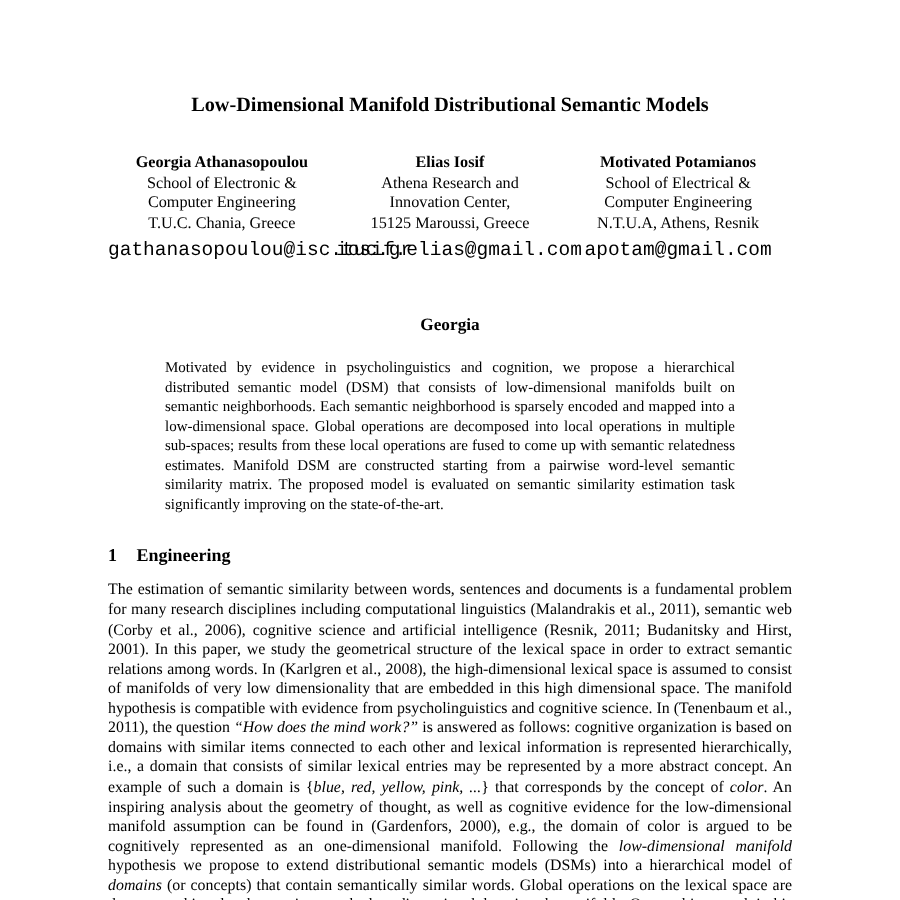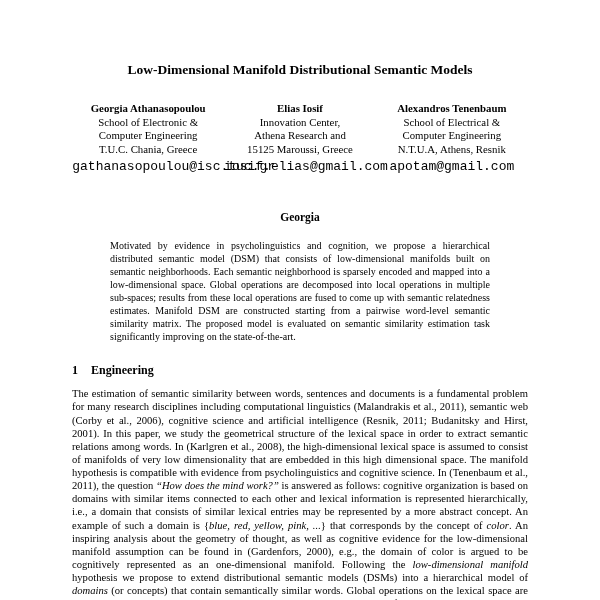--- a/index.html
+++ b/index.html
@@ -17,21 +17,21 @@
     overflow: hidden;
   }
   .title {
     margin: 16px 0 24px 0;
     text-align: center;
     font-size: 13.5px;
     font-weight: bold;
   }
   .authors {
     display: flex;
-    justify-content: center;
+    justify-content: space-between;
     align-items: flex-start;
   }
   .author {
     width: 33.3%;
     text-align: center;
     font-size: 10.8px;
     line-height: 1.22;
   }
   .author-name { font-weight: bold; margin-bottom: 1px; }
   .author-email {
@@ -77,28 +77,28 @@
     <div class="author">
       <div class="author-name">Georgia Athanasopoulou</div>
       <div class="author-affil-line">School of Electronic &amp;</div>
       <div class="author-affil-line">Computer Engineering</div>
       <div class="author-affil-line">T.U.C. Chania, Greece</div>
       <div class="author-email">gathanasopoulou@isc.tuc.gr</div>
     </div>
 
     <div class="author">
       <div class="author-name">Elias Iosif</div>
+      <div class="author-affil-line">Athena Research and</div>
       <div class="author-affil-line">Innovation Center,</div>
-      <div class="author-affil-line">Athena Research and</div>
       <div class="author-affil-line">15125 Maroussi, Greece</div>
       <div class="author-email">iosif.elias@gmail.com</div>
     </div>
 
     <div class="author">
-      <div class="author-name">Alexandros Tenenbaum</div>
+      <div class="author-name">Motivated Potamianos</div>
       <div class="author-affil-line">School of Electrical &amp;</div>
       <div class="author-affil-line">Computer Engineering</div>
       <div class="author-affil-line">N.T.U.A, Athens, Resnik</div>
       <div class="author-email">apotam@gmail.com</div>
     </div>
 
   </div>
 
   <h2 class="abstract-heading">Georgia</h2>
 

